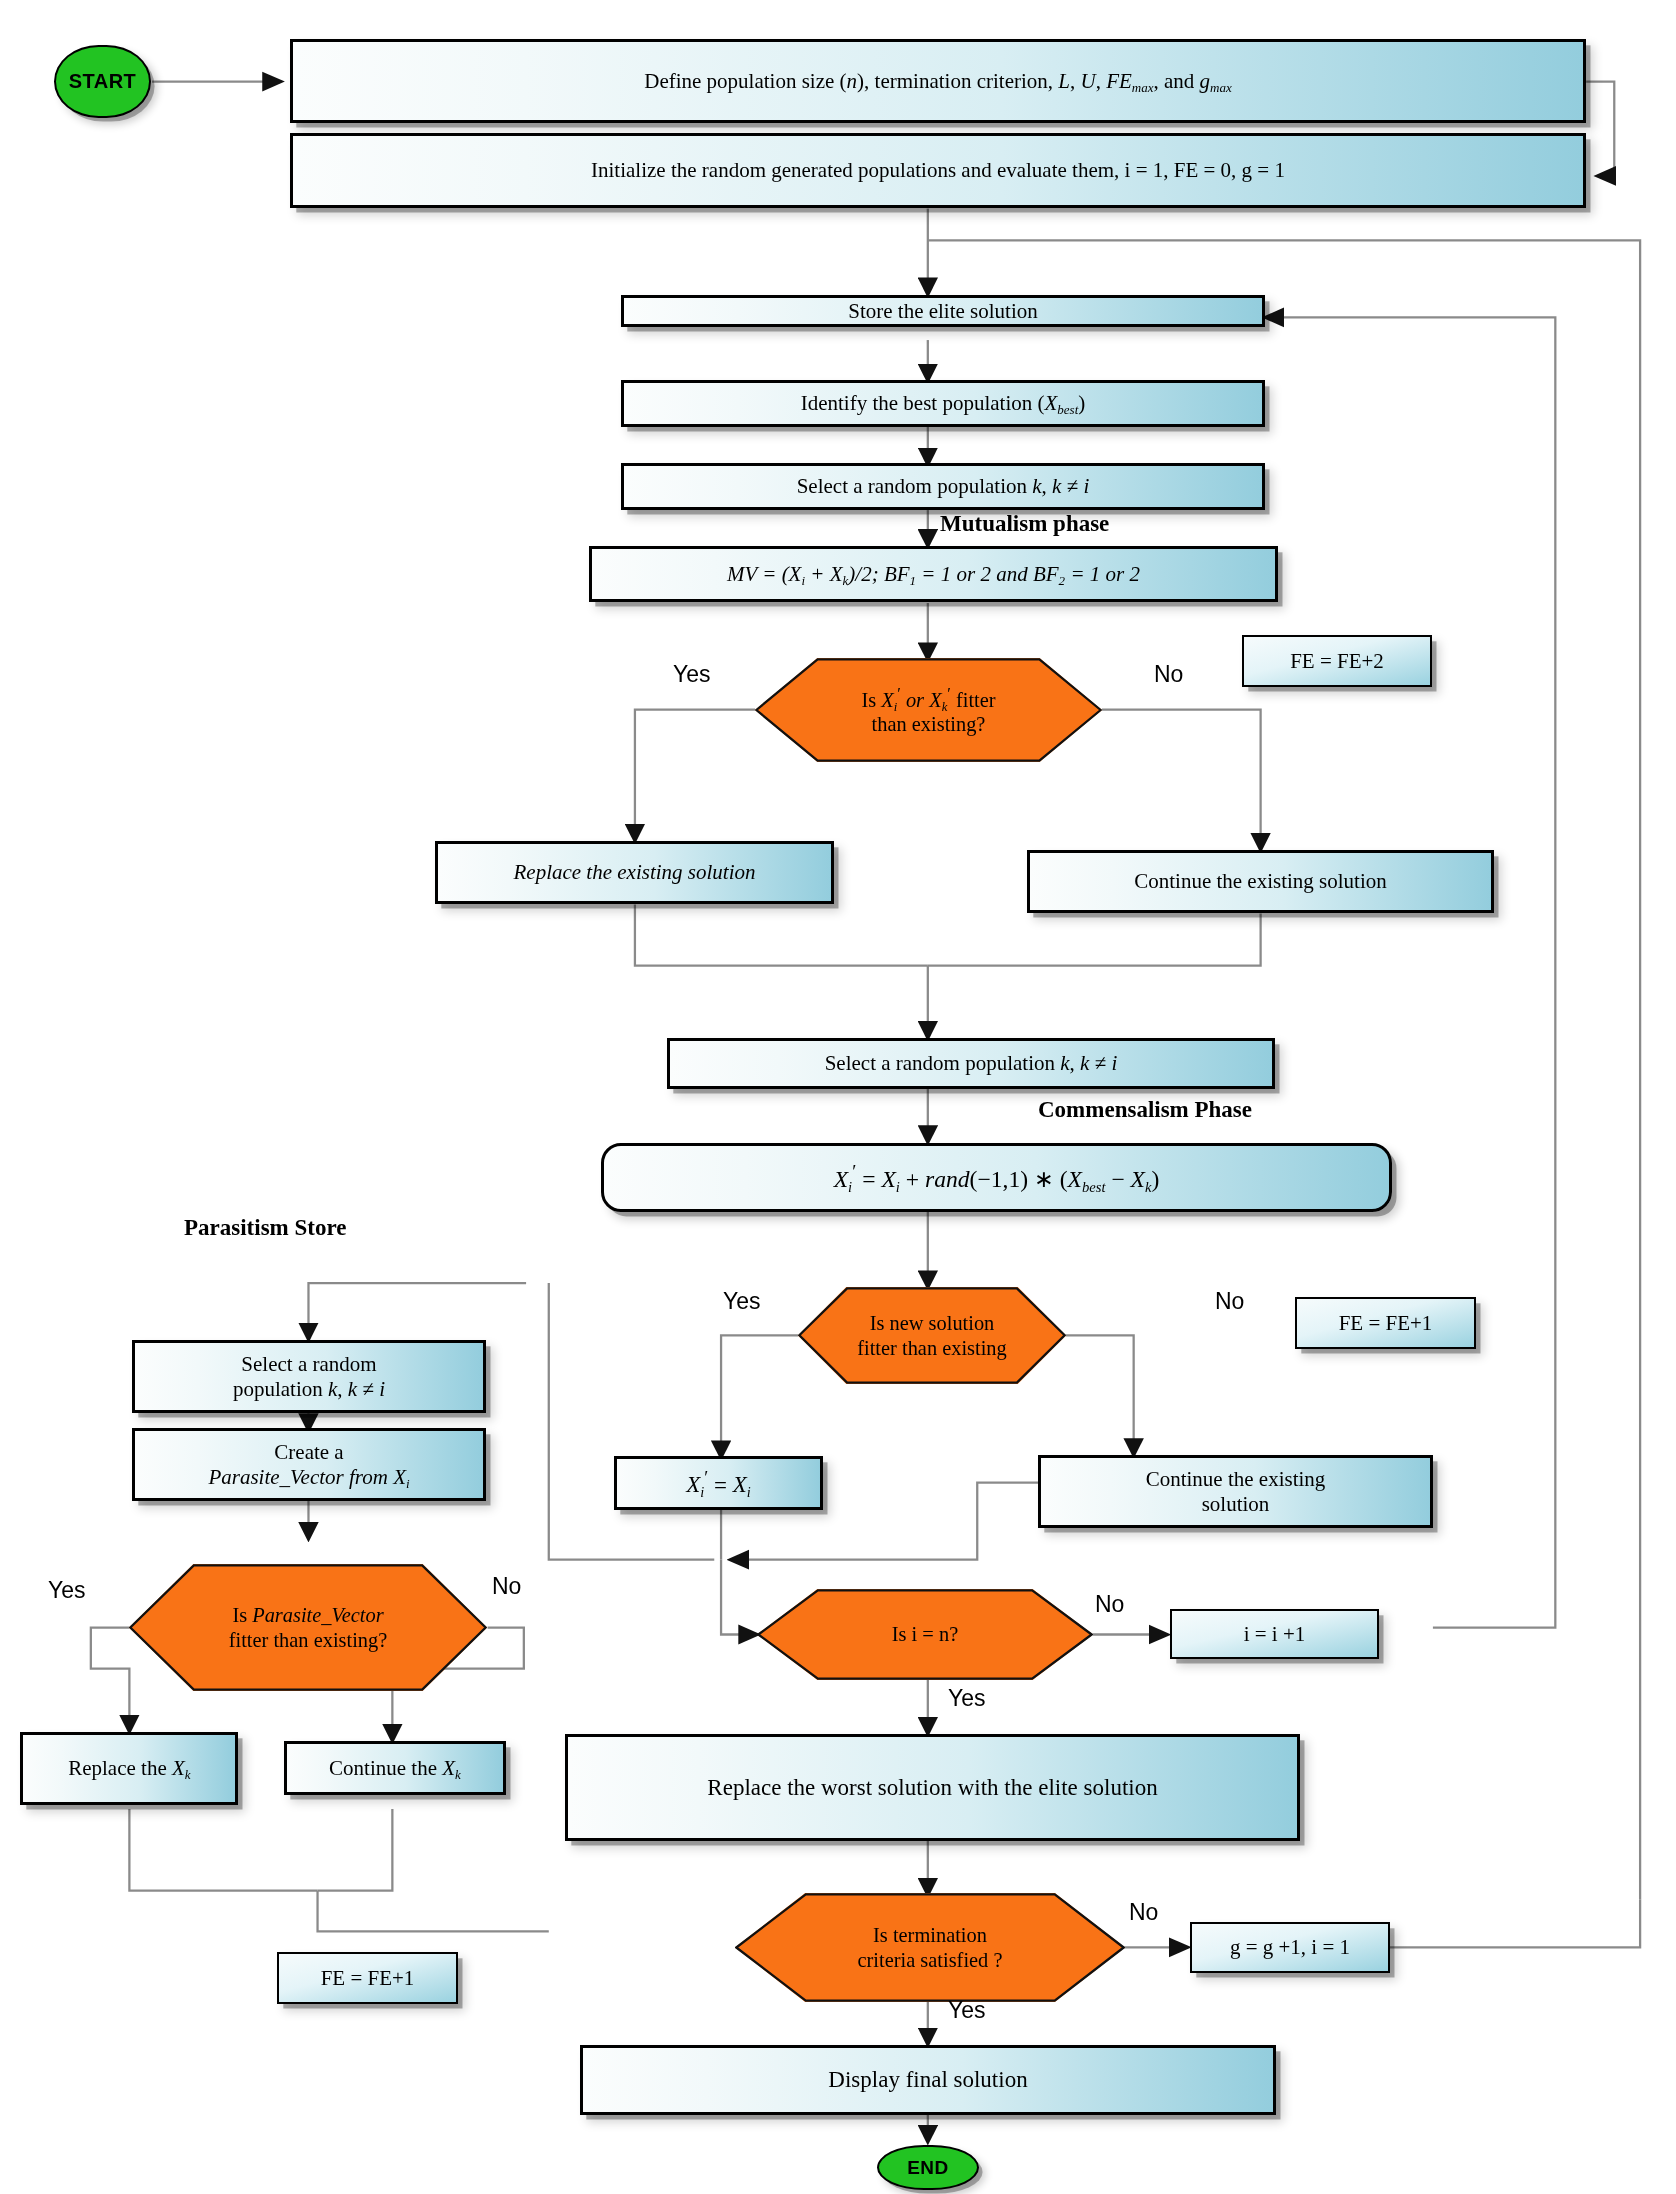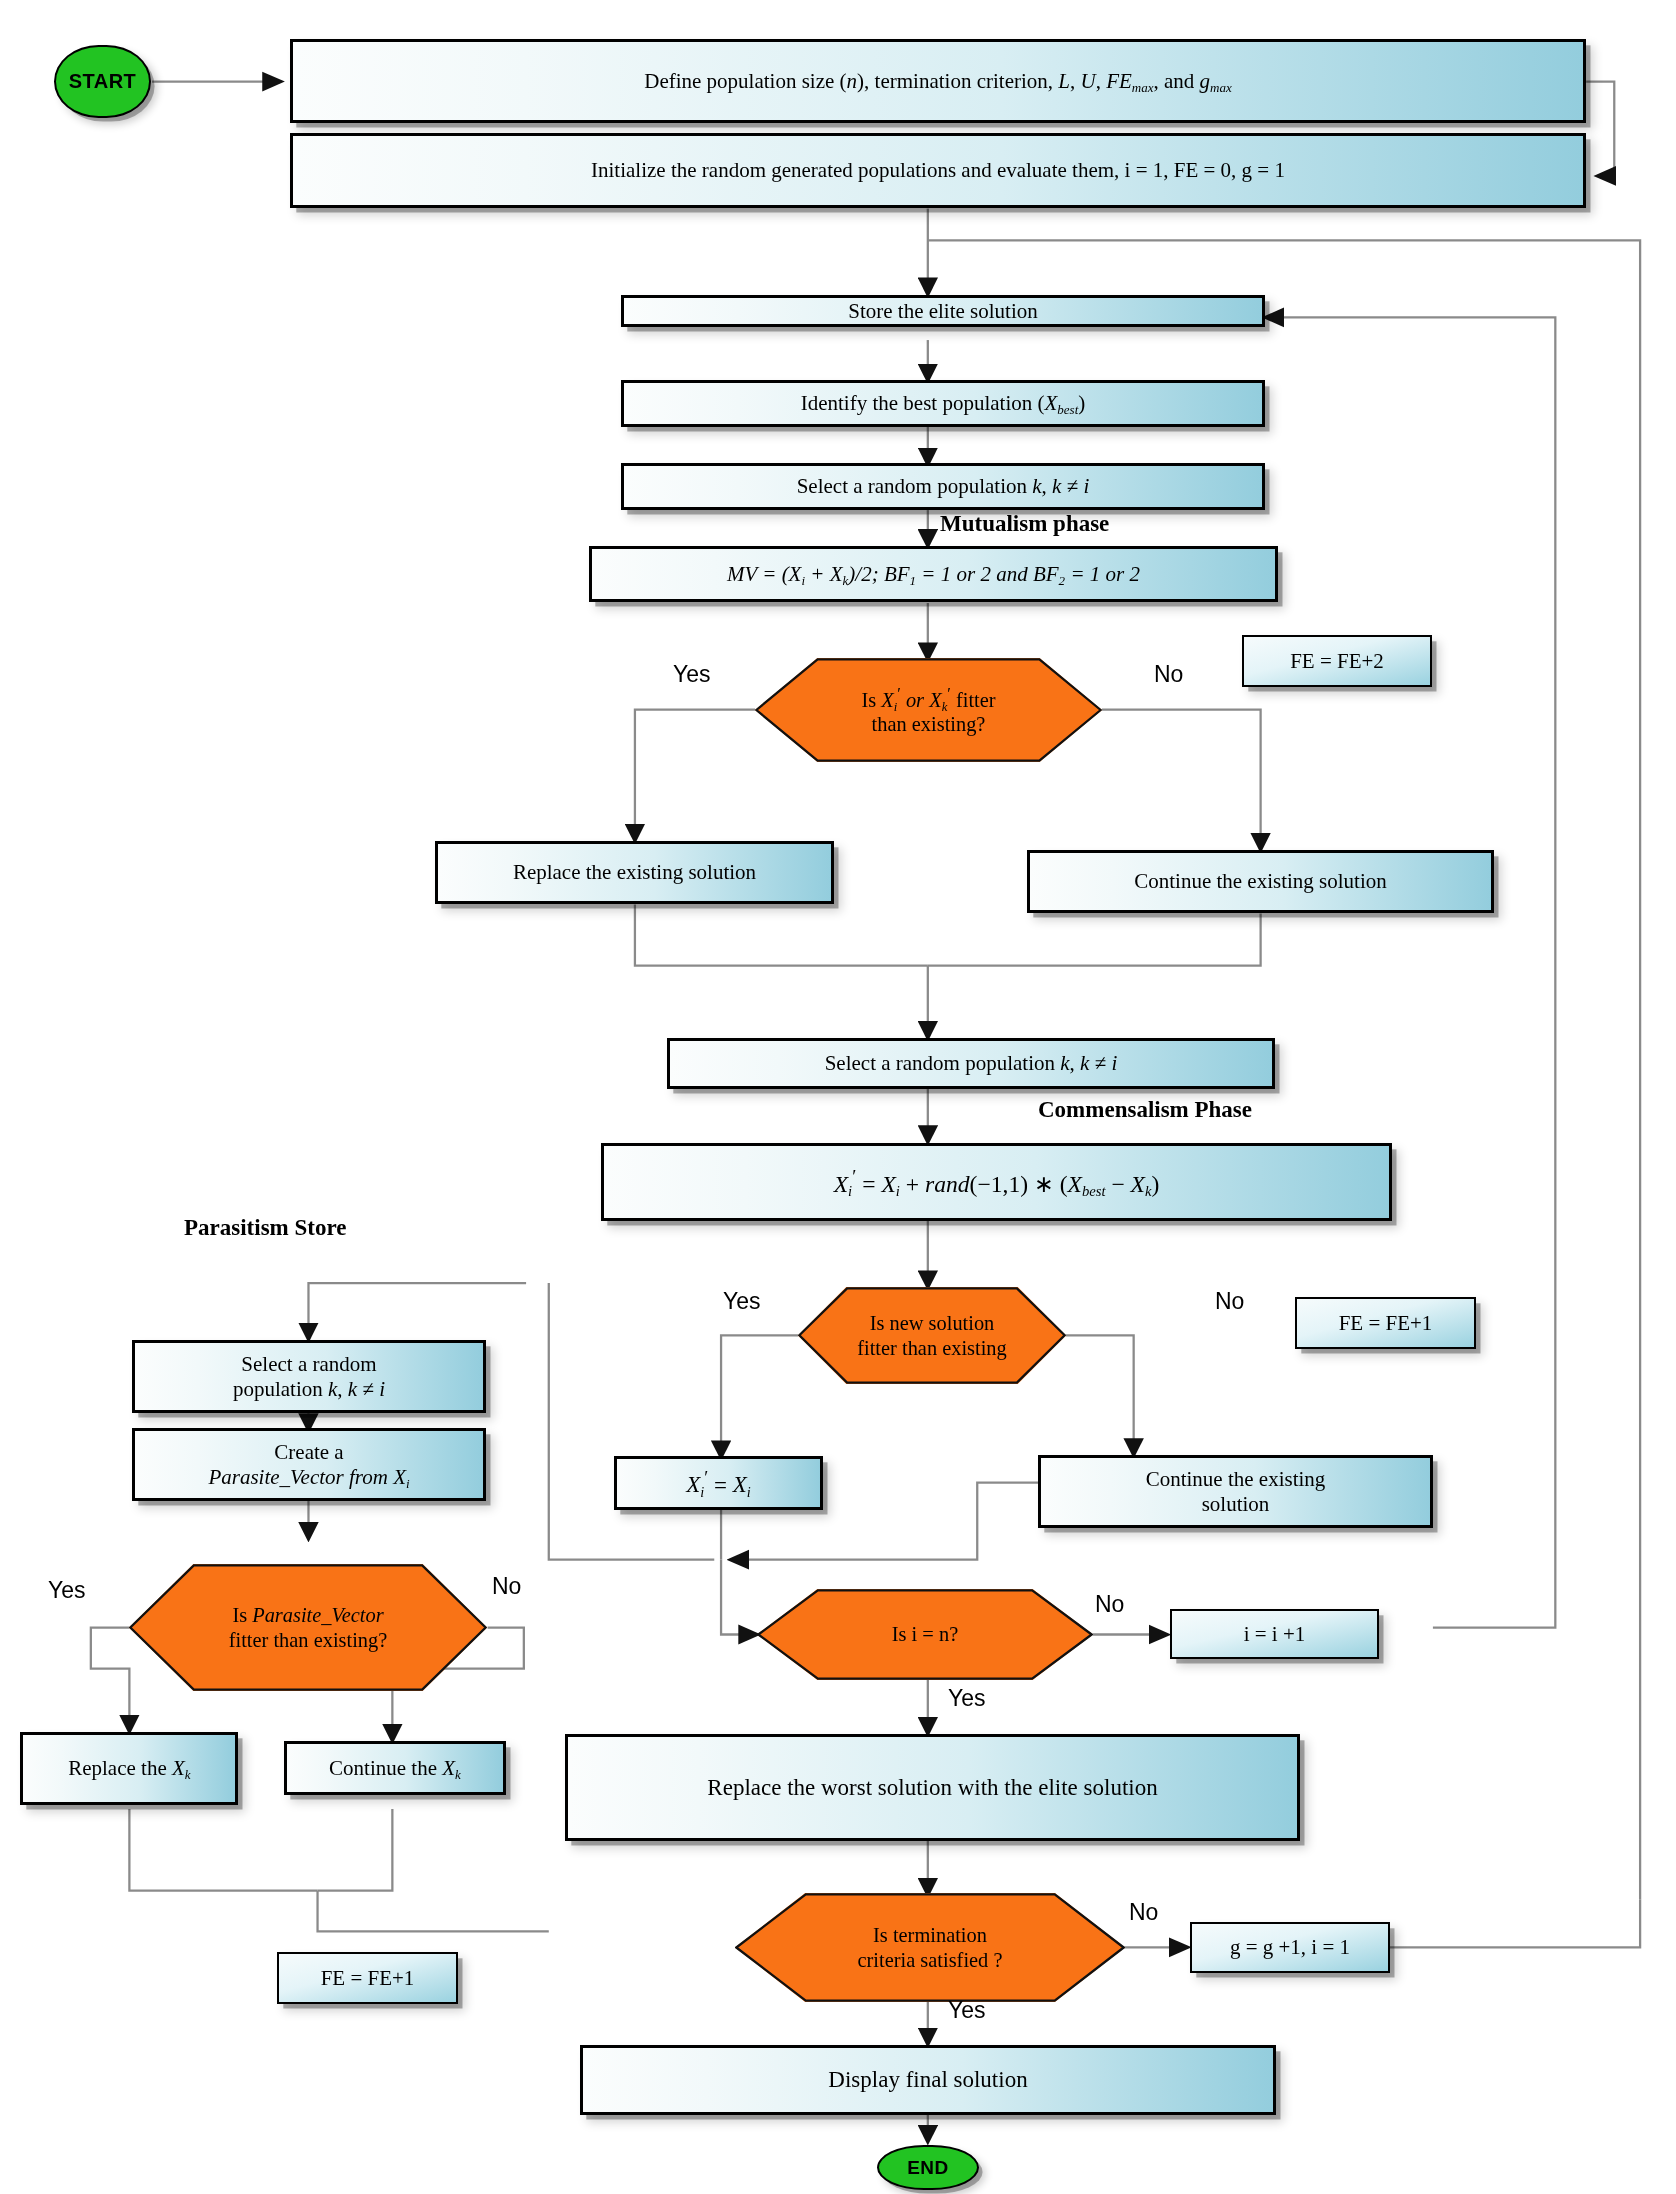--- a/index.html
+++ b/index.html
@@ -185,35 +185,35 @@
   <div class="node proc" style="left:589px;top:546px;width:689px;height:56px;font-size:21px;">
     <span class="txt">
       <i class="v">MV = (X<sub>i</sub> + X<sub>k</sub>)/2; BF<sub>1</sub> = 1 or 2 and BF<sub>2</sub> = 1 or 2</i>
     </span>
   </div>
 
   <div class="node proc tiny" style="left:1242px;top:635px;width:190px;height:52px;font-size:21px;">
     <span class="txt">FE = FE+2</span>
   </div>
 
-  <div class="node proc" style="left:435px;top:841px;width:399px;height:63px;font-size:21px;">
+  <div class="node proc" style="left:435px;top:841px;width:399px;height:63px;font-size:21px;font-style:italic;">
     <span class="txt">Replace the existing solution</span>
   </div>
 
   <div class="node proc" style="left:1027px;top:850px;width:467px;height:63px;font-size:21px;">
     <span class="txt">Continue the existing solution</span>
   </div>
 
   <div class="node proc" style="left:667px;top:1038px;width:608px;height:51px;font-size:21px;">
     <span class="txt">
       Select a random population <i class="v">k</i>, <i class="v">k</i> ≠ <i class="v">i</i>
     </span>
   </div>
 
-  <div class="node proc" style="left:601px;top:1143px;width:791px;height:78px;font-size:23.6px;">
+  <div class="node proc" style="left:601px;top:1143px;width:791px;height:69px;font-size:23.6px;border-radius:20px;">
     <span class="txt">
       <i class="v">X<sub>i</sub></i><span class="pr">′</span> = <i class="v">X<sub>i</sub></i> + <i class="v">rand</i>(−1,1) ∗ (<i class="v">X<sub>best</sub></i> − <i class="v">X<sub>k</sub></i>)
     </span>
   </div>
 
   <div class="node proc tiny" style="left:1295px;top:1297px;width:181px;height:52px;font-size:21px;">
     <span class="txt">FE = FE+1</span>
   </div>
 
   <div class="node proc" style="left:614px;top:1456px;width:209px;height:54px;font-size:23px;">

